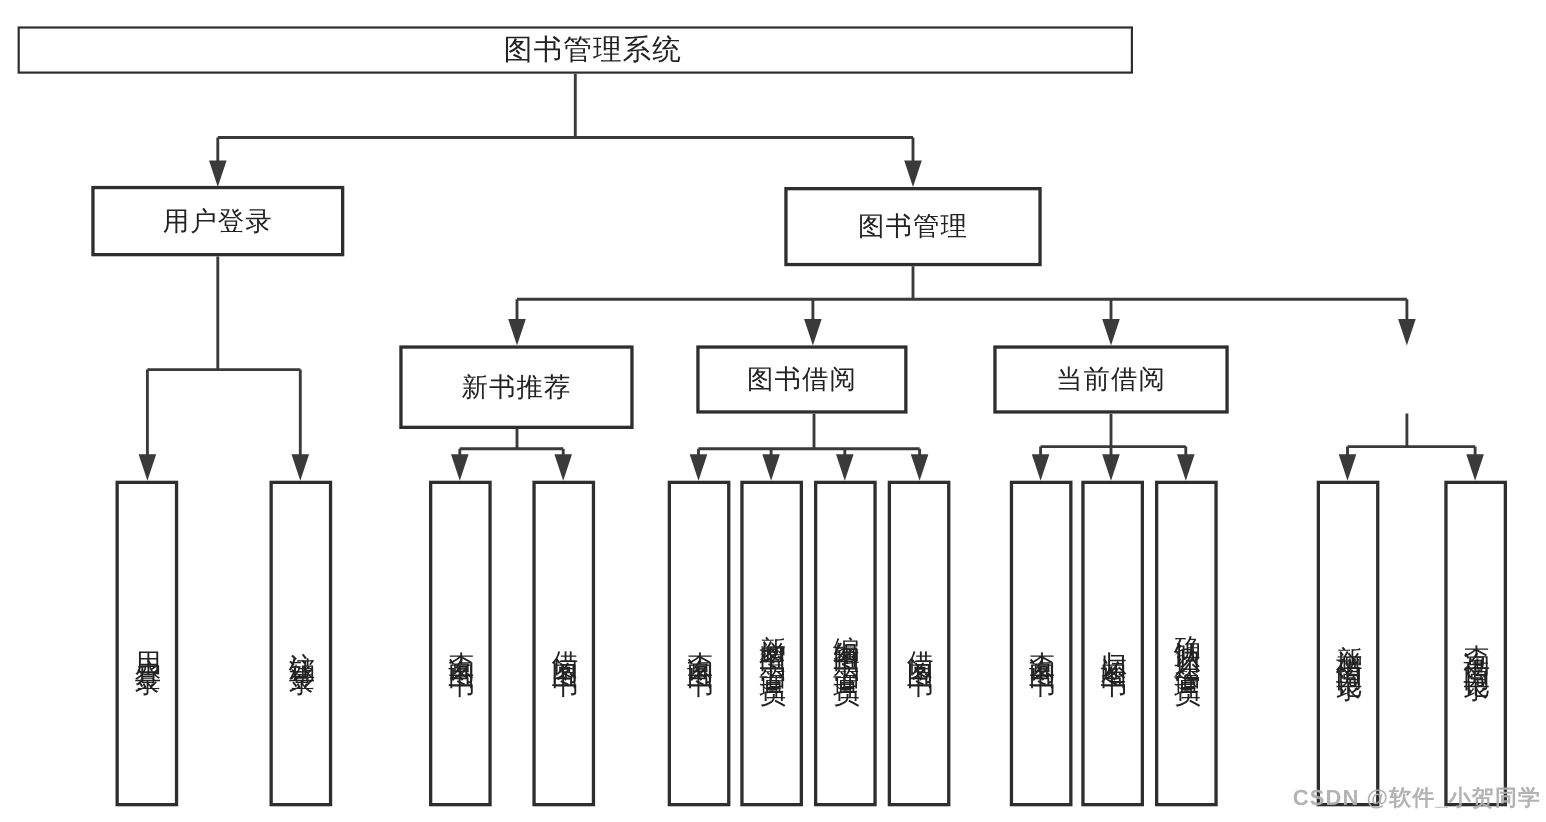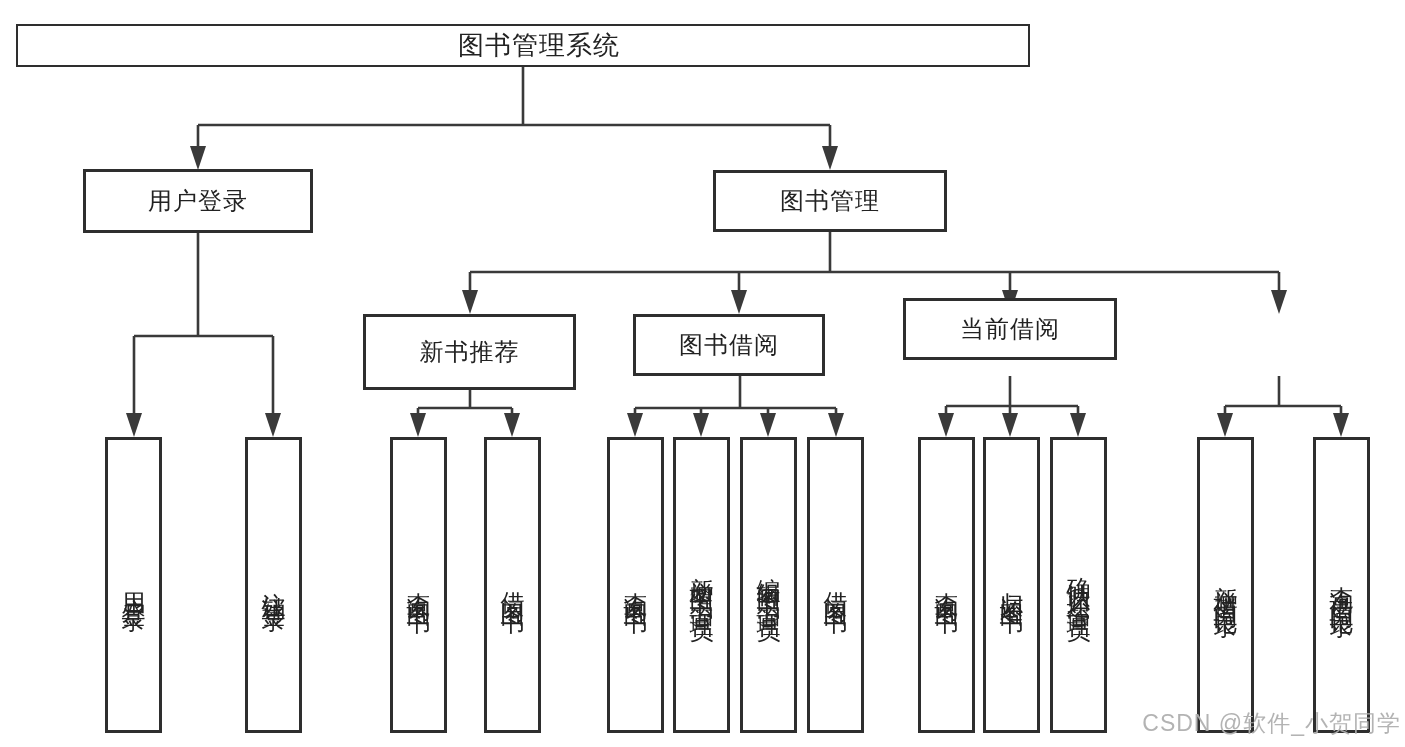--- a/index.html
+++ b/index.html
@@ -40,24 +40,25 @@
     font-size:24px;
     letter-spacing:6px;
     line-height:1;
     white-space:nowrap;
     color:#222;
   }
   .watermark{
     position:absolute;
     right:4px;bottom:8px;
     z-index:5;
-    font-size:23px;
+    font-size:20px;
     color:rgba(175,175,175,0.95);
     letter-spacing:1px;
     white-space:nowrap;
+    font-weight:bold;
   }
 </style>
 </head>
 <body>
 
 <div class="canvas">
 
   <svg class="wires" width="1405" height="747" viewBox="0 0 1405 747">
 
     <path d="M523,67 V125 M198,125 H830 M198,125 V150 M830,125 V150"></path>
@@ -95,31 +96,31 @@
     <polygon points="1333,413 1349,413 1341,437"></polygon>
   </svg>
 
   <div class="node root" style="left:16px;top:24px;width:1014px;height:43px;padding-left:32px;">
     <span>图书管理系统</span>
   </div>
 
   <div class="node branch" style="left:83px;top:169px;width:230px;height:64px;">
     <span>用户登录</span>
   </div>
-  <div class="node branch" style="left:713px;top:170px;width:234px;height:62px;">
+  <div class="node branch" style="left:713px;top:170px;width:234px;height:72px;">
     <span>图书管理</span>
   </div>
 
   <div class="node branch" style="left:363px;top:314px;width:213px;height:76px;">
     <span>新书推荐</span>
   </div>
   <div class="node branch" style="left:633px;top:314px;width:192px;height:62px;">
     <span>图书借阅</span>
   </div>
-  <div class="node branch" style="left:903px;top:298px;width:214px;height:62px;">
+  <div class="node branch" style="left:903px;top:314px;width:214px;height:62px;">
     <span>当前借阅</span>
   </div>
 
   <div class="leaf" style="left:105px;">
     <span class="vtext">用户登录</span>
   </div>
   <div class="leaf" style="left:245px;">
     <span class="vtext">注销登录</span>
   </div>
   <div class="leaf" style="left:390px;">

